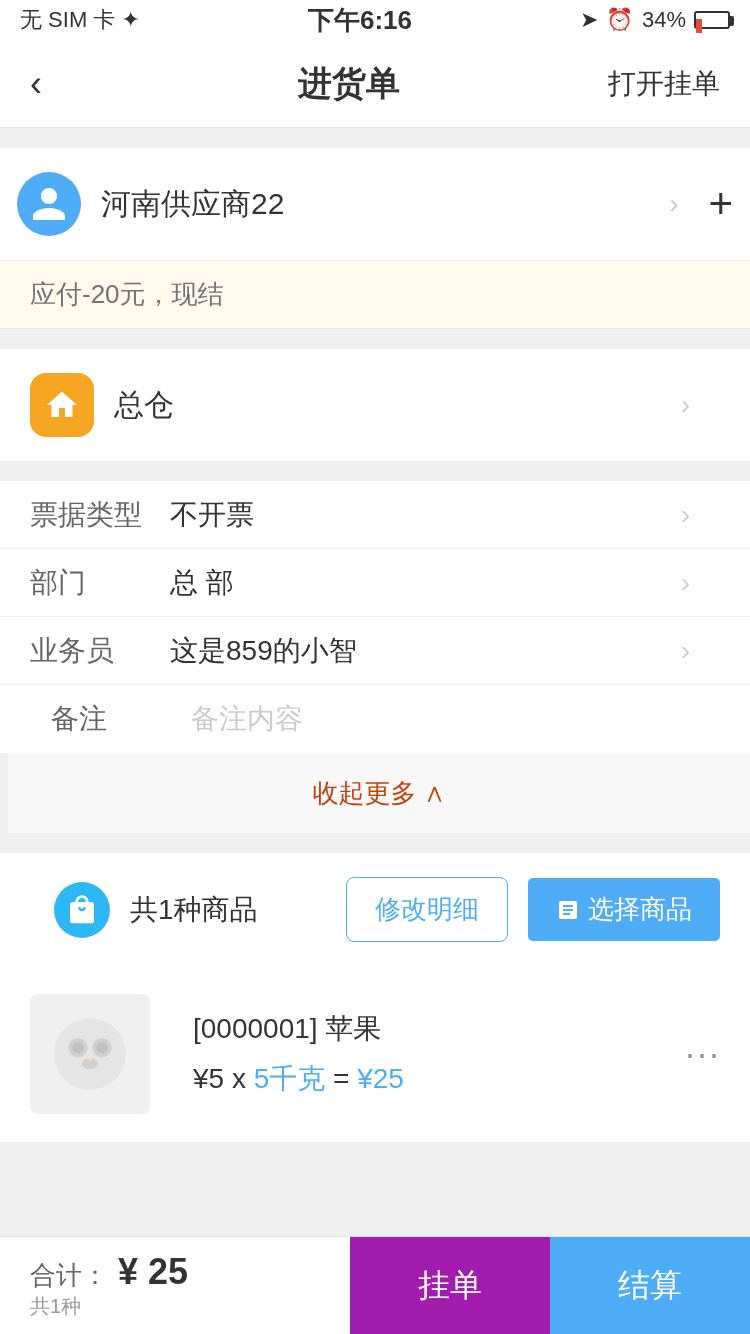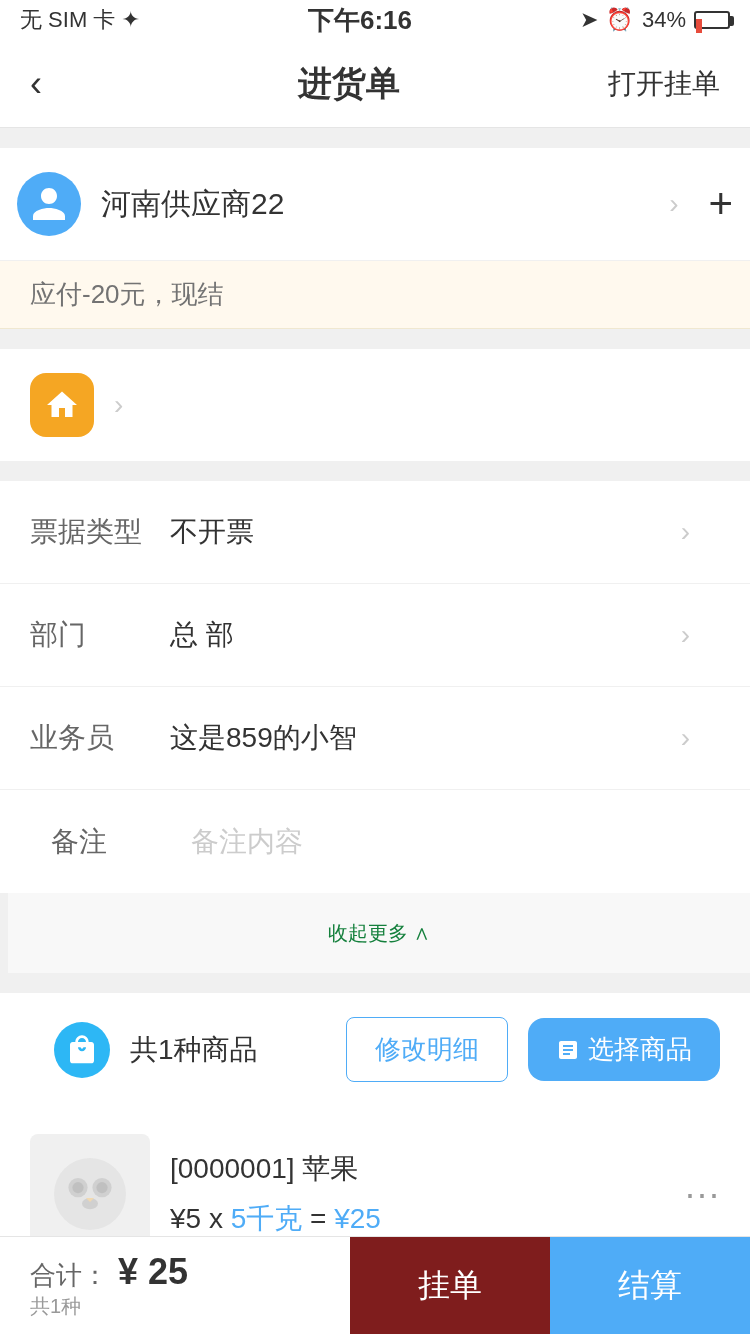--- a/index.html
+++ b/index.html
@@ -135,21 +135,21 @@
       flex: 1;
       font-size: 30px;
       color: #333;
     }
 
     
     .form-row {
       display: flex;
       align-items: center;
       padding: 0 30px;
-      height: 103px;
+      height: 68px;
       background: #fff;
       border-bottom: 1px solid #f0f0f0;
     }
     .form-row:last-child { border-bottom: none; margin-left: 21px; }
     .form-label {
       font-size: 28px;
       color: #666;
       width: 120px;
       flex-shrink: 0;
     }
@@ -166,22 +166,22 @@
       padding-left: 20px;
     }
 
     
     .collapse-row {
       background: #f8f8f8;
       height: 80px;
       display: flex;
       align-items: center;
       justify-content: center;
-      font-size: 20px;
-      color: #15803d;
+      font-size: 26px;
+      color: #c2410c;
       cursor: pointer;
       margin-left: 8px;
     }
 
     
     .products-header {
       display: flex;
       align-items: center;
       padding: 24px 30px;
       background: #fff;
@@ -210,21 +210,21 @@
       padding: 14px 28px;
       border-radius: 8px;
       font-size: 26px;
       cursor: pointer;
     }
     .btn-solid {
       background: #4facf7;
       color: #fff;
       border: none;
       padding: 14px 28px;
-      border-radius: 16px;
+      border-radius: 5px;
       font-size: 26px;
       cursor: pointer;
       display: flex;
       align-items: center;
       gap: 8px;
     }
 
     
     .product-item {
       display: flex;
@@ -240,20 +240,21 @@
       border-radius: 8px;
       display: flex;
       align-items: center;
       justify-content: center;
       flex-shrink: 0;
       overflow: hidden;
     }
     .product-thumb svg { width: 80px; height: 80px; opacity: 0.3; }
     .product-info {
       flex: 1;
+      margin-left: 23px;
     }
     .product-name {
       font-size: 28px;
       color: #333;
       margin-bottom: 12px;
     }
     .product-price {
       font-size: 28px;
       color: #333;
     }
@@ -296,21 +297,21 @@
       font-weight: 600;
       color: #333;
     }
     .summary-count {
       font-size: 20px;
       color: #999;
     }
     .action-hang {
       width: 200px;
       height: 98px;
-      background: #7f1d1d;
+      background: #a21caf;
       display: flex;
       align-items: center;
       justify-content: center;
       font-size: 32px;
       color: #fff;
       cursor: pointer;
       flex-shrink: 0;
     }
     .action-checkout {
       width: 200px;
@@ -374,20 +375,21 @@
 
   <div class="section-gap"></div>
 
   <div class="card">
     <div class="warehouse-row">
       <div class="warehouse-icon">
         <svg viewBox="0 0 24 24">
           <path d="M10 20v-6h4v6h5v-8h3L12 3 2 12h3v8z"></path>
         </svg>
       </div>
+      <div class="warehouse-name">总仓</div>
       <div class="chevron">›</div>
     </div>
   </div>
 
   <div class="section-gap"></div>
 
   <div class="card">
     <div class="form-row">
       <div class="form-label">票据类型</div>
       <div class="form-value">不开票</div>

